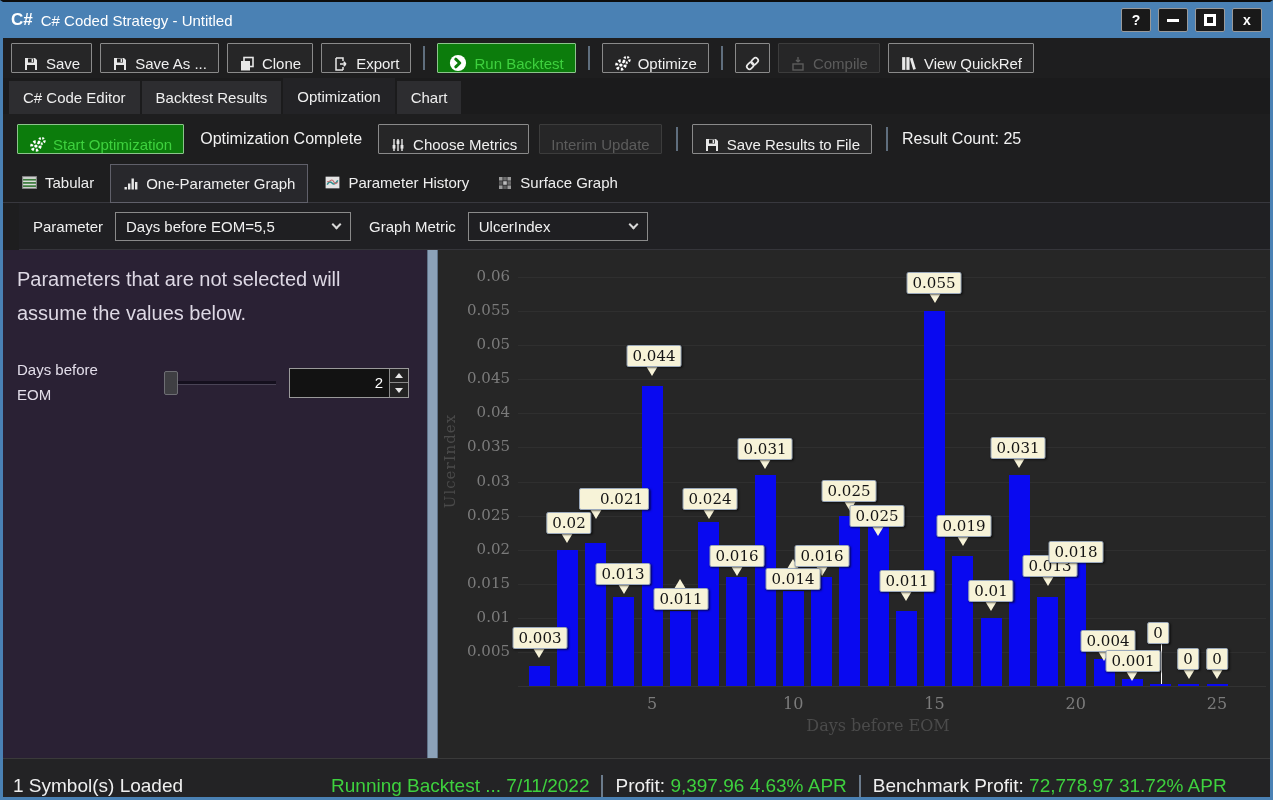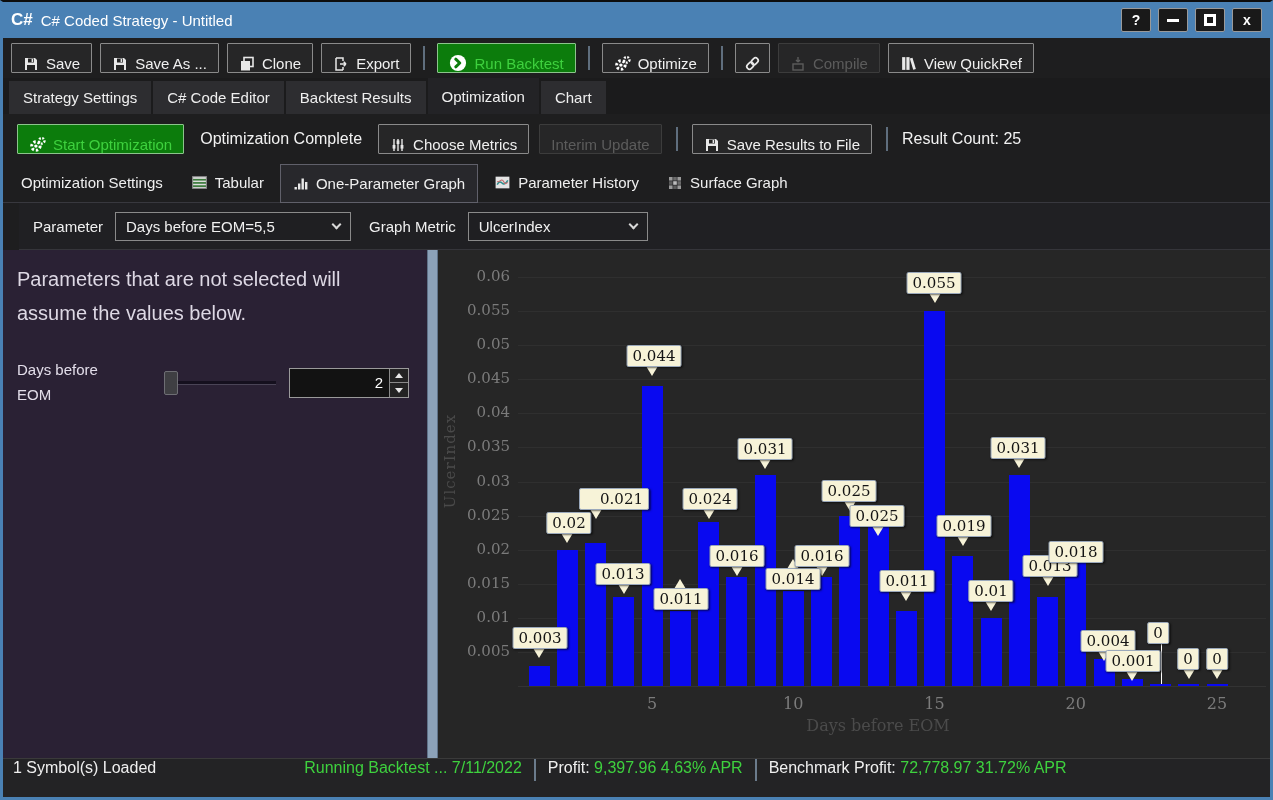--- a/index.html
+++ b/index.html
@@ -82,22 +82,22 @@
     z-index:3; box-shadow:1px 1px 2px rgba(0,0,0,0.55); white-space:nowrap; }
   .tri-down { position:absolute; width:0; height:0; transform:translateX(-50%); z-index:2;
     border-left:6px solid transparent; border-right:6px solid transparent; border-top:10px solid #f7f3d8; }
   .tri-up { position:absolute; width:0; height:0; transform:translateX(-50%); z-index:2;
     border-left:6px solid transparent; border-right:6px solid transparent; border-bottom:10px solid #f7f3d8; }
   .ptr-line { position:absolute; width:1px; background:#ffffff; z-index:2; }
   .ylab { position:absolute; transform:rotate(-90deg); color:#4a4a4a; font-size:15px; letter-spacing:1px; text-align:center; }
   .xlab { position:absolute; transform:translateX(-50%); color:#4b4b4b; font-size:16px; }
 
   
-  .status-bar { height:39px; background:#232325; border-top:1px solid #3a3a3a; display:flex; align-items:flex-start;
-    padding:0 10px; font-size:16px; color:#efefef; flex:0 0 auto; }
+  .status-bar { height:39px; background:#232325; border-top:1px solid #3a3a3a; display:flex; align-items:flex-end;
+    padding:0 10px; font-size:19px; color:#efefef; flex:0 0 auto; }
   .green { color:#3ed13e; }
   .sb-sep { width:2px; height:22px; background:#6b7b8c; margin:0 12px; }
   .sb-running { margin-left:148px; }
 </style>
 </head>
 <body>
 
 <div class="window">
 
   <div class="titlebar">
@@ -203,21 +203,20 @@
             <rect x="2" y="2" width="3" height="12" fill="#e8e8e8"></rect>
             <rect x="6" y="2" width="3" height="12" fill="#e8e8e8"></rect>
             <path d="m10.5 3 3.2 10.6" stroke="#e8e8e8" stroke-width="2.6"></path>
           </svg>
         </span>
       <span>View QuickRef</span>
     </button>
   </div>
 
   <div class="tabs">
-    <div class="tab">Strategy Settings</div>
     <div class="tab">C# Code Editor</div>
     <div class="tab">Backtest Results</div>
     <div class="tab active">Optimization</div>
     <div class="tab">Chart</div>
   </div>
 
   <div class="opt-toolbar">
     <button class="tbtn green">
       <span class="ic">
           <svg width="17" height="17" viewBox="0 0 16 16">
@@ -253,23 +252,20 @@
             <rect x="4" y="9" width="8" height="5" fill="#242424"></rect>
           </svg>
         </span>
       <span>Save Results to File</span>
     </button>
     <div class="vsep"></div>
     <span class="result-count">Result Count: 25</span>
   </div>
 
   <div class="sub-tabs">
-    <div class="sub-tab">
-      <span>Optimization Settings</span>
-    </div>
     <div class="sub-tab">
       <span class="ic">
           <svg width="17" height="17" viewBox="0 0 16 16">
             <rect x="1.5" y="2.5" width="13" height="11" fill="#dcdcdc"></rect>
             <rect x="1.5" y="4.6" width="13" height="1.6" fill="#3a7a3a"></rect>
             <rect x="1.5" y="7.6" width="13" height="1.6" fill="#3a7a3a"></rect>
             <rect x="1.5" y="10.6" width="13" height="1.6" fill="#3a7a3a"></rect>
             <rect x="1.5" y="2.5" width="13" height="11" fill="none" stroke="#888"></rect>
           </svg>
         </span>

